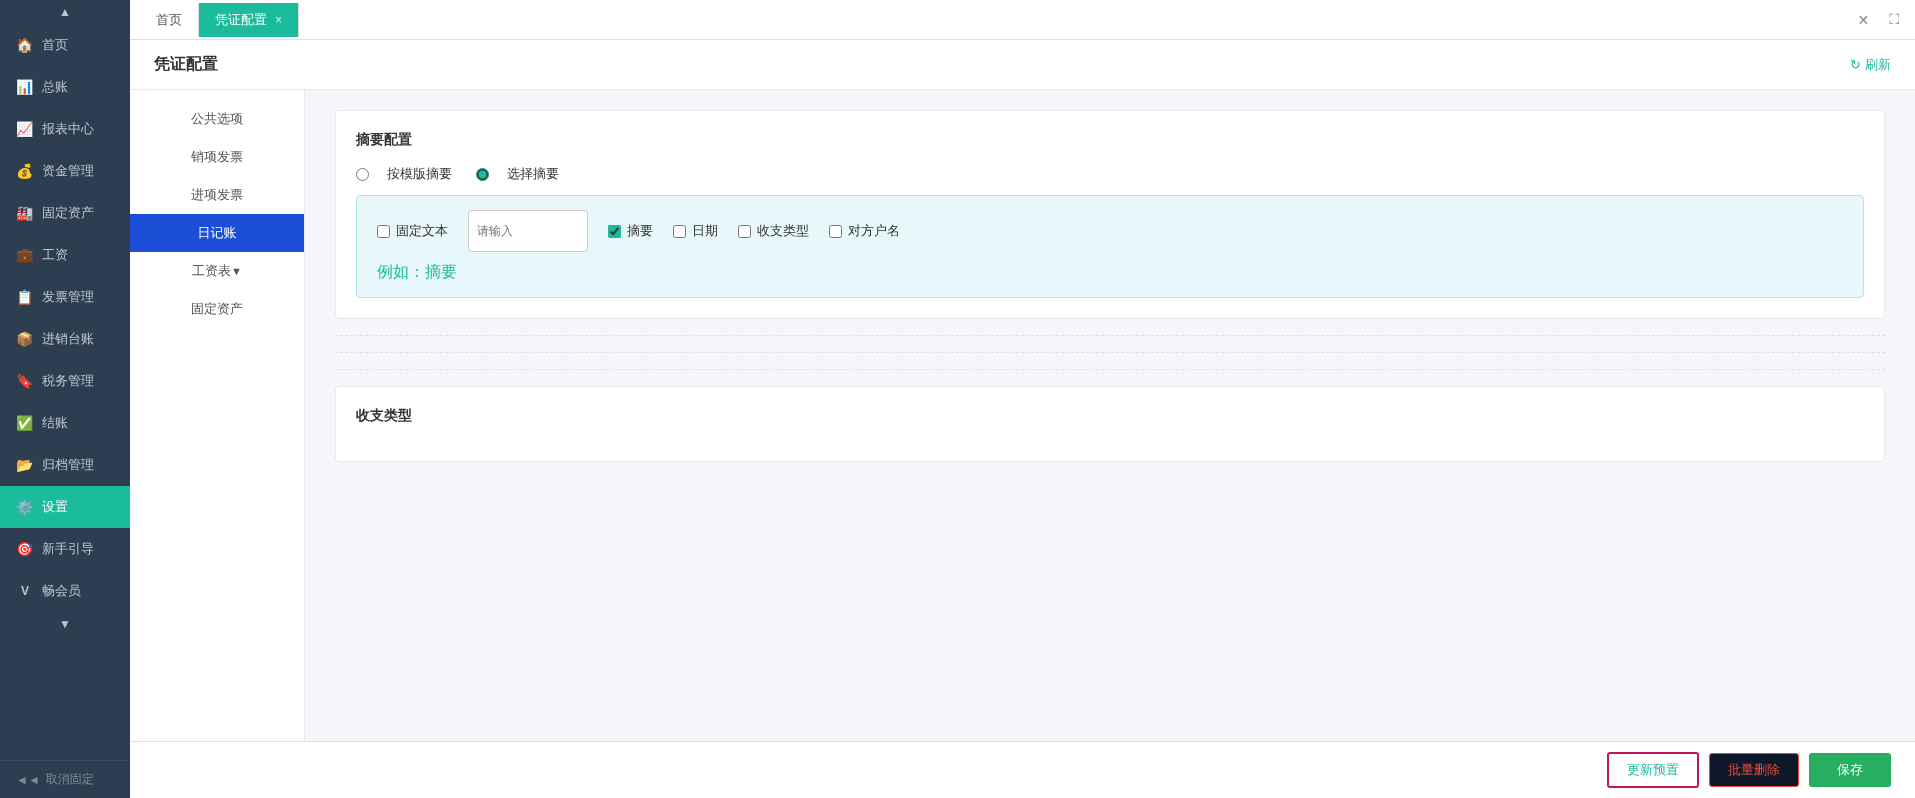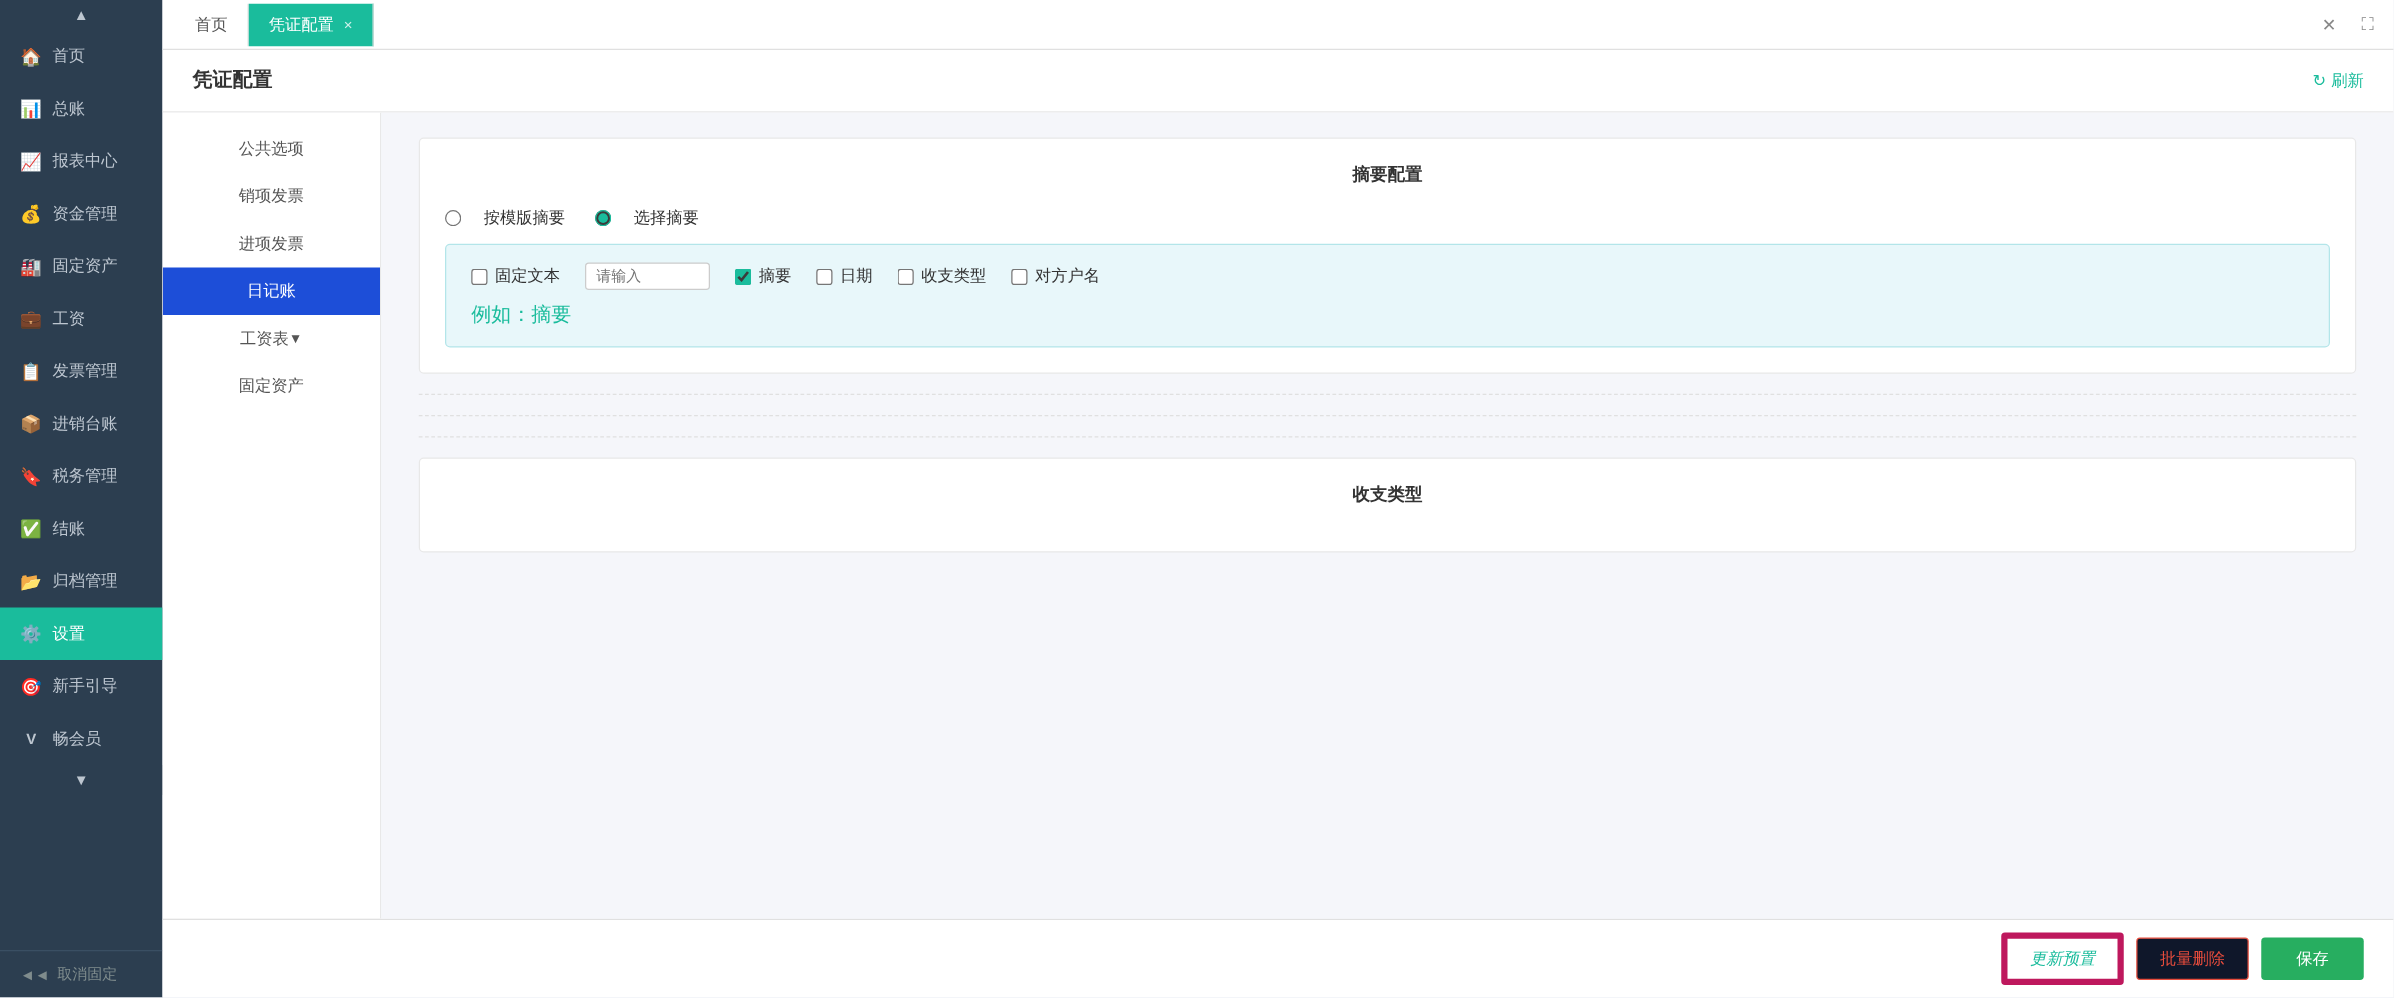--- a/index.html
+++ b/index.html
@@ -180,21 +180,20 @@
       border: 1px solid #e8e8e8;
       border-radius: 4px;
       padding: 20px;
       margin-bottom: 16px;
     }
     .section-title {
       font-size: 14px;
       font-weight: 600;
       color: #333;
       margin-bottom: 16px;
-      text-align: center;
     }
     .section-divider {
       border: none;
       border-top: 1px dashed #e0e0e0;
       margin: 16px 0;
     }
 
     
     .radio-group {
       display: flex;
@@ -229,23 +228,23 @@
     .checkbox-label {
       display: flex;
       align-items: center;
       gap: 6px;
       cursor: pointer;
       font-size: 13px;
     }
     .text-input {
       border: 1px solid #ccc;
       border-radius: 3px;
-      padding: 3px 8px;
+      padding: 13px 8px;
       font-size: 12px;
-      width: 100px;
+      width: 120px;
       color: #999;
     }
     .example-text {
       margin-top: 10px;
       font-size: 16px;
       color: #1abc9c;
     }
 
     
     .bottom-bar {
@@ -260,23 +259,22 @@
     }
     .btn {
       padding: 7px 18px;
       border-radius: 3px;
       font-size: 13px;
       cursor: pointer;
       border: none;
     }
     .btn-outline-green {
       background: #fff;
-      border: 5px solid #be185d;
+      border: 2px solid #be185d;
       color: #1abc9c;
-      font-style: italic;
     }
     .btn-outline-red {
       background: #0f172a;
       border: 1px solid #e74c3c;
       color: #e74c3c;
     }
     .btn-green {
       background: #27ae60;
       color: #fff;
       padding: 8px 28px;

